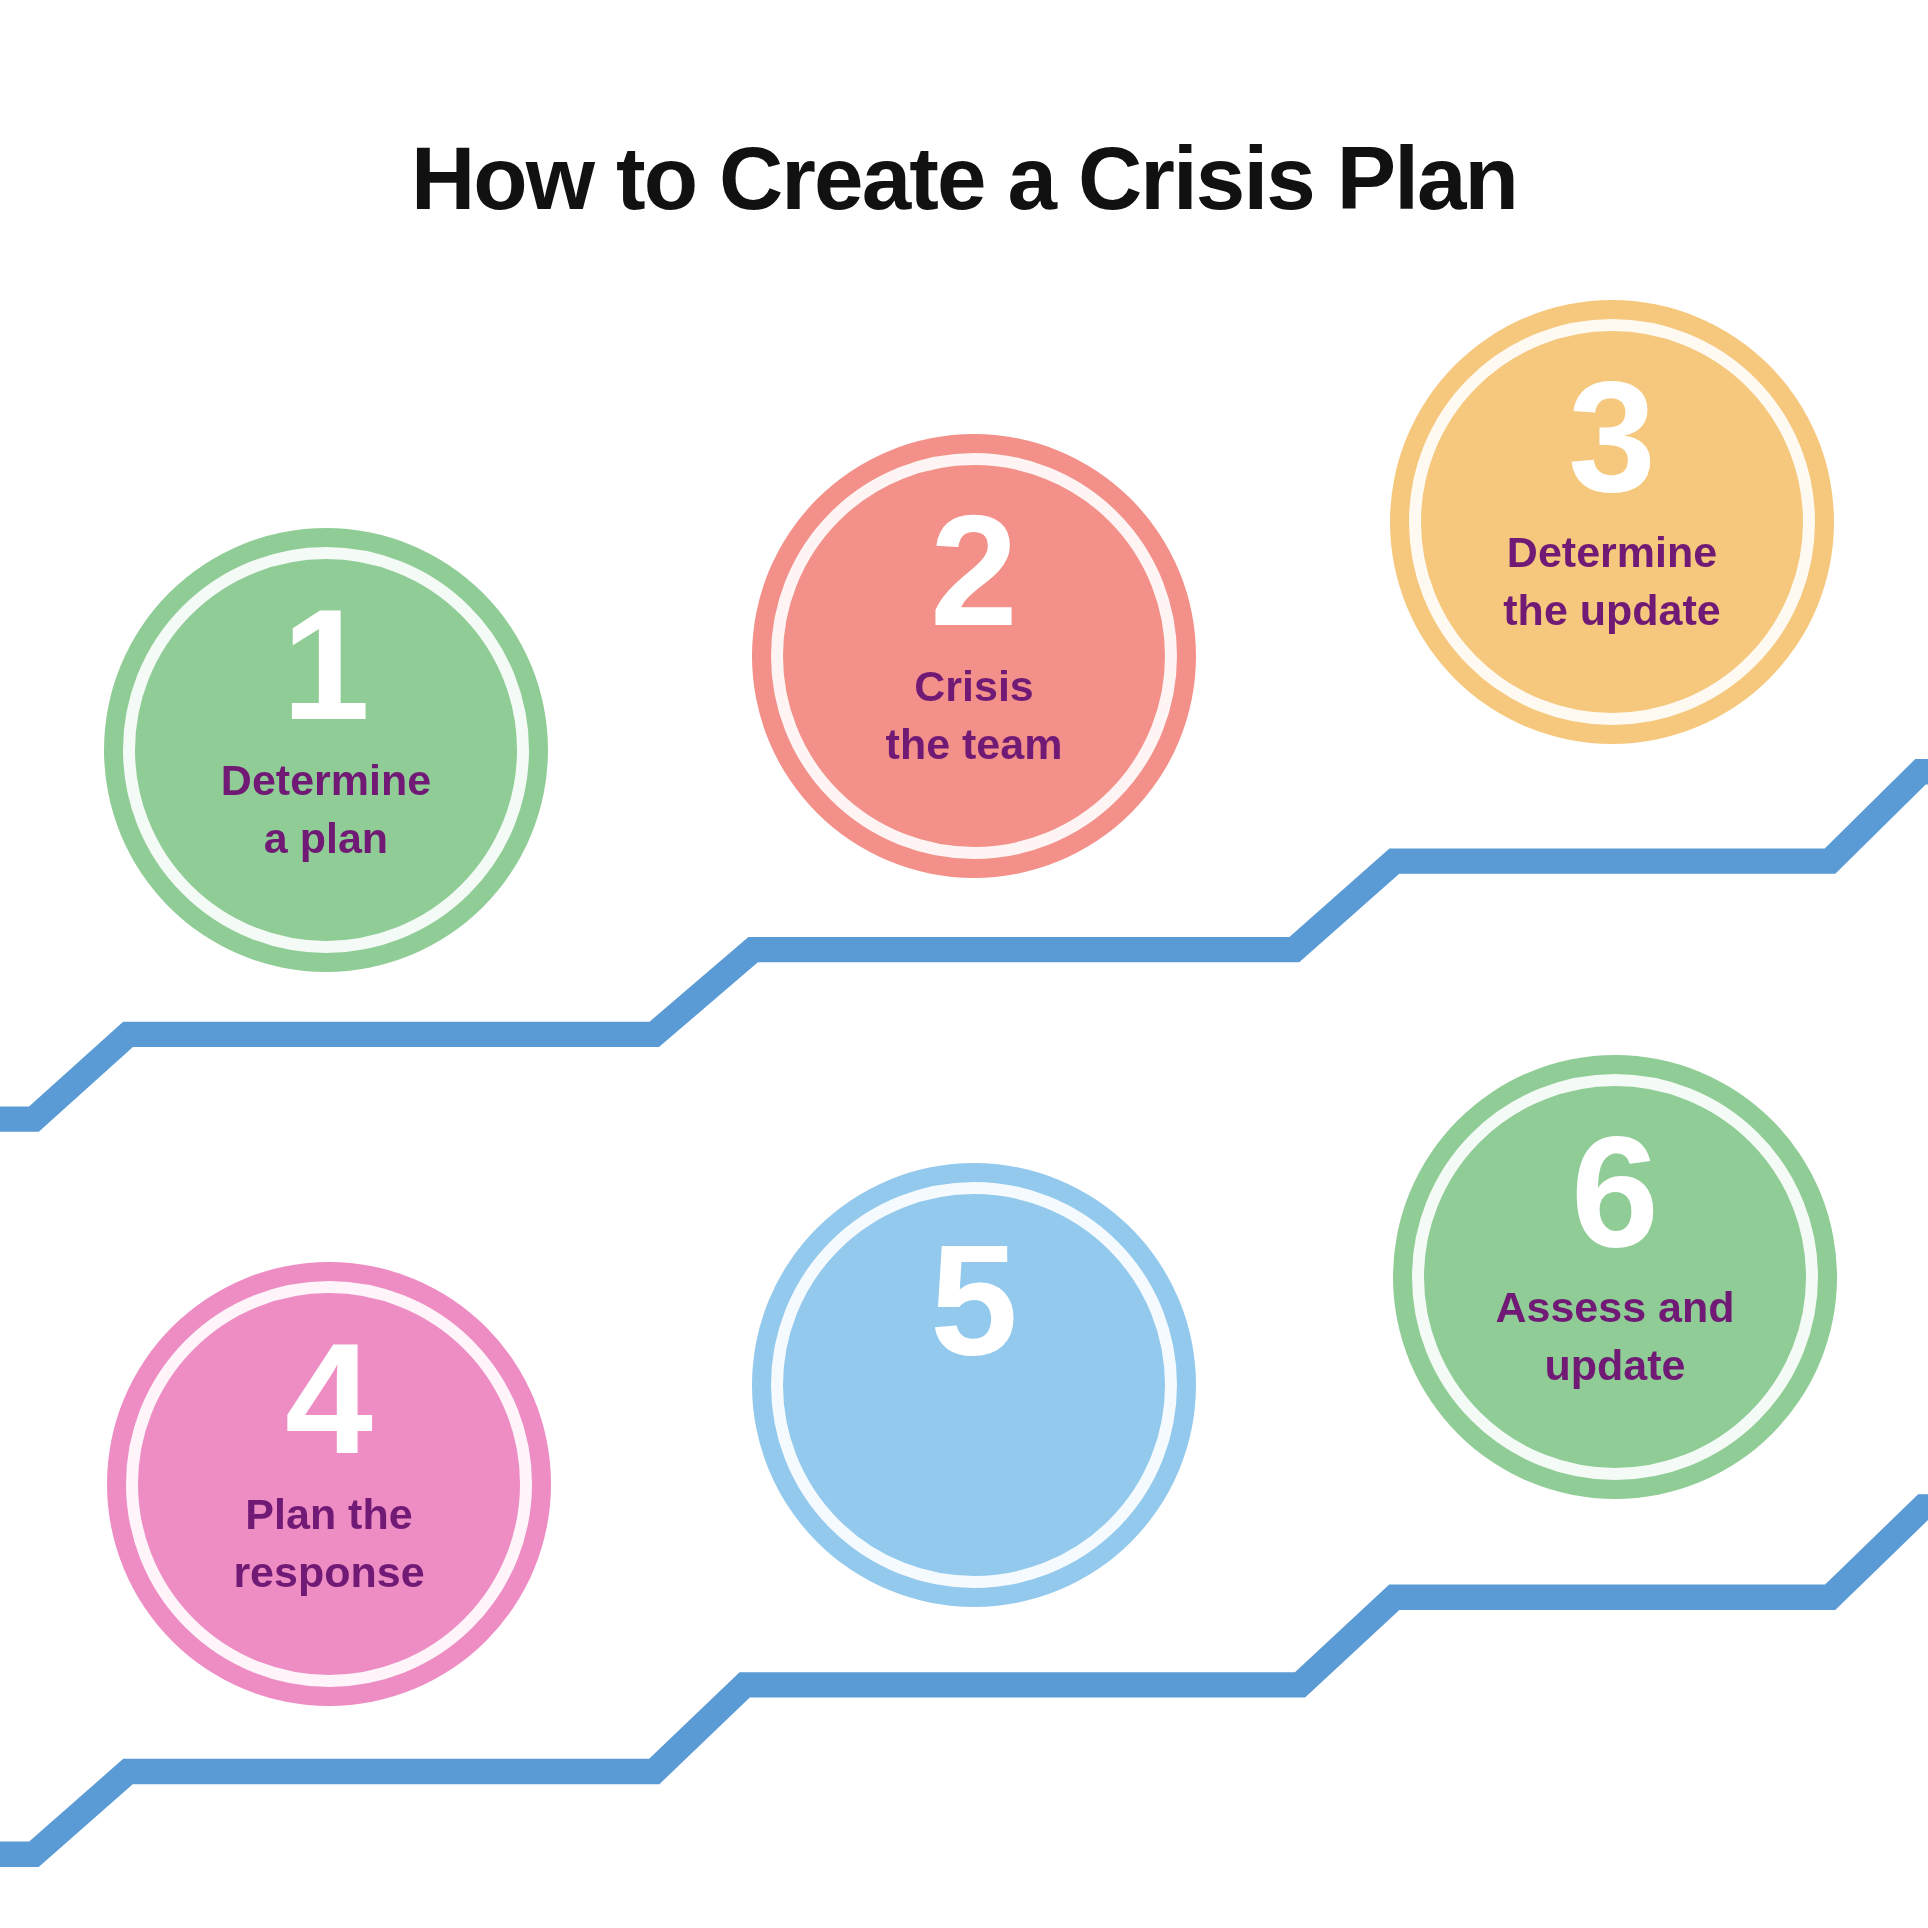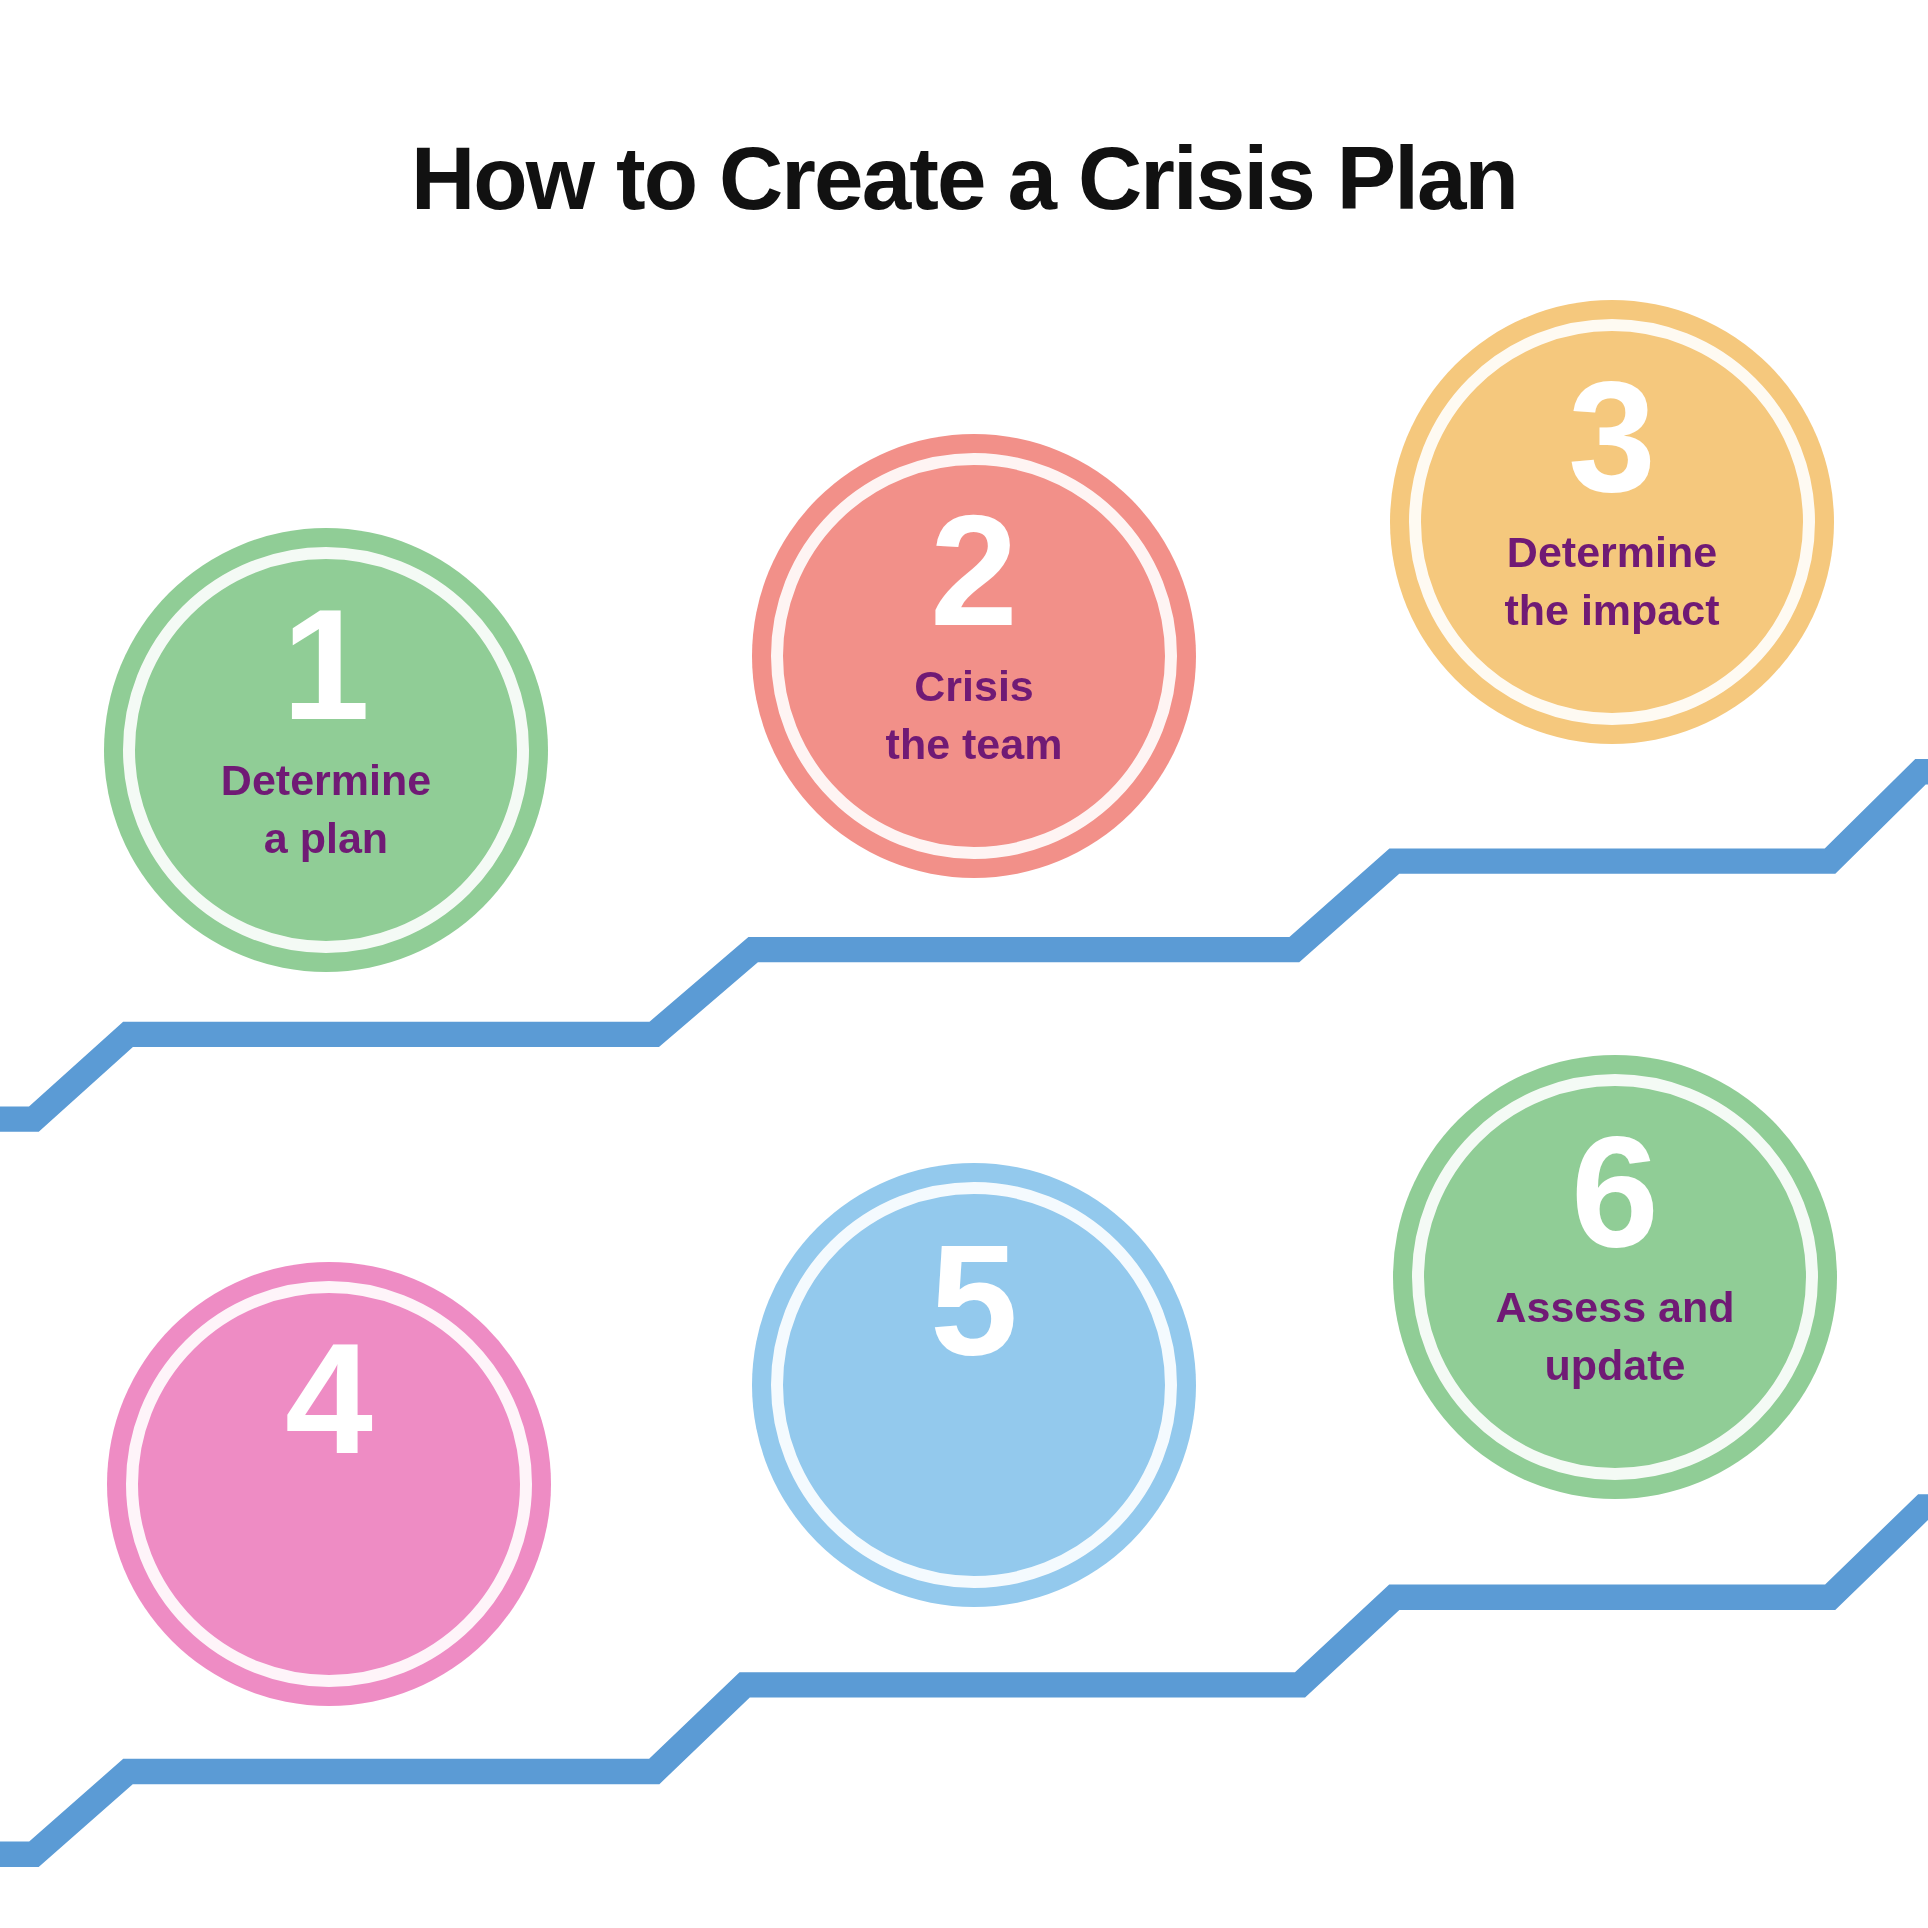--- a/index.html
+++ b/index.html
@@ -109,27 +109,31 @@
       <span>Crisis</span>
       <span>the team</span>
     </div>
   </figure>
 
   <figure class="step" style="left: 1390px; top: 256px; width: 444px; height: 444px; --fill: #f5c87d;">
     <span class="ring"></span>
     <div class="num">3</div>
     <div class="label">
       <span>Determine</span>
-      <span>the impact</span>
+      <span>the update</span>
     </div>
   </figure>
 
   <figure class="step" style="left: 107px; top: 1218px; width: 444px; height: 444px; --fill: #ee8cc4;">
     <span class="ring"></span>
     <div class="num">4</div>
+    <div class="label">
+      <span>Plan the</span>
+      <span>response</span>
+    </div>
   </figure>
 
   <figure class="step" style="left: 752px; top: 1119px; width: 444px; height: 444px; --fill: #93c9ed;">
     <span class="ring"></span>
     <div class="num">5</div>
   </figure>
 
   <figure class="step" style="left: 1393px; top: 1011px; width: 444px; height: 444px; --fill: #90cd96;">
     <span class="ring"></span>
     <div class="num">6</div>

